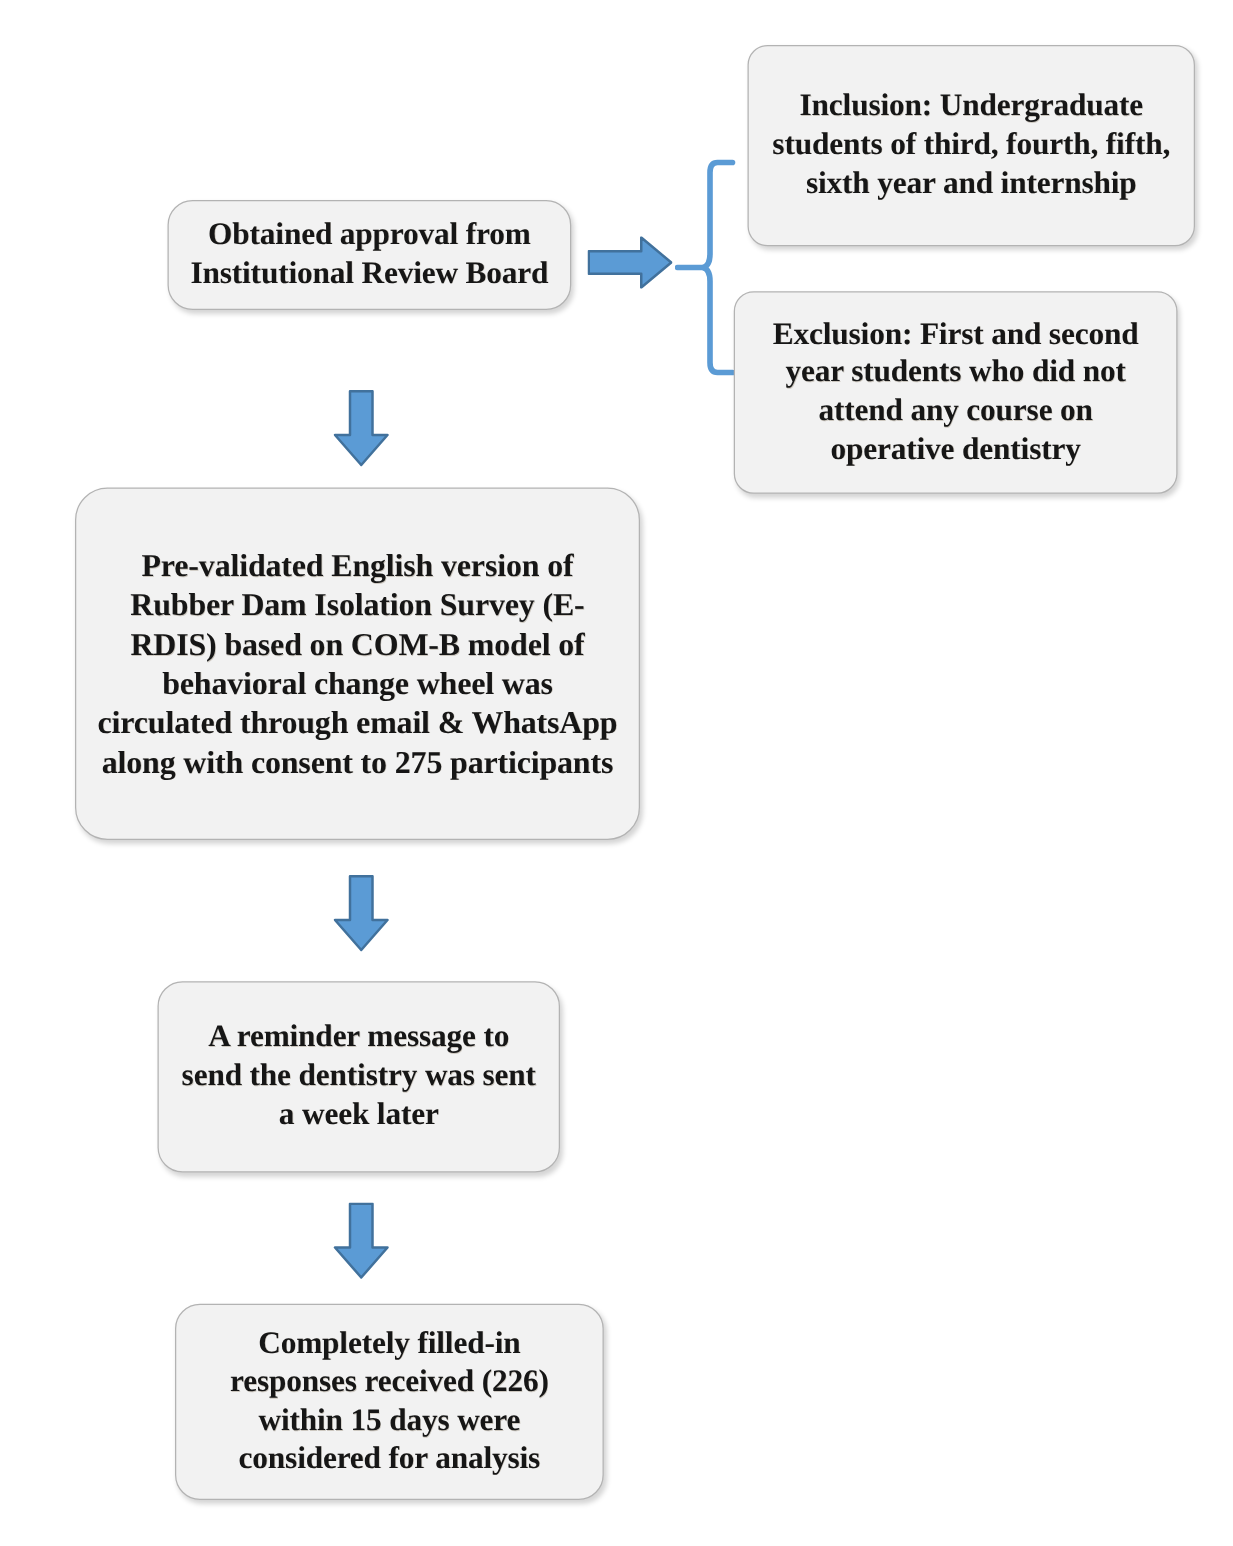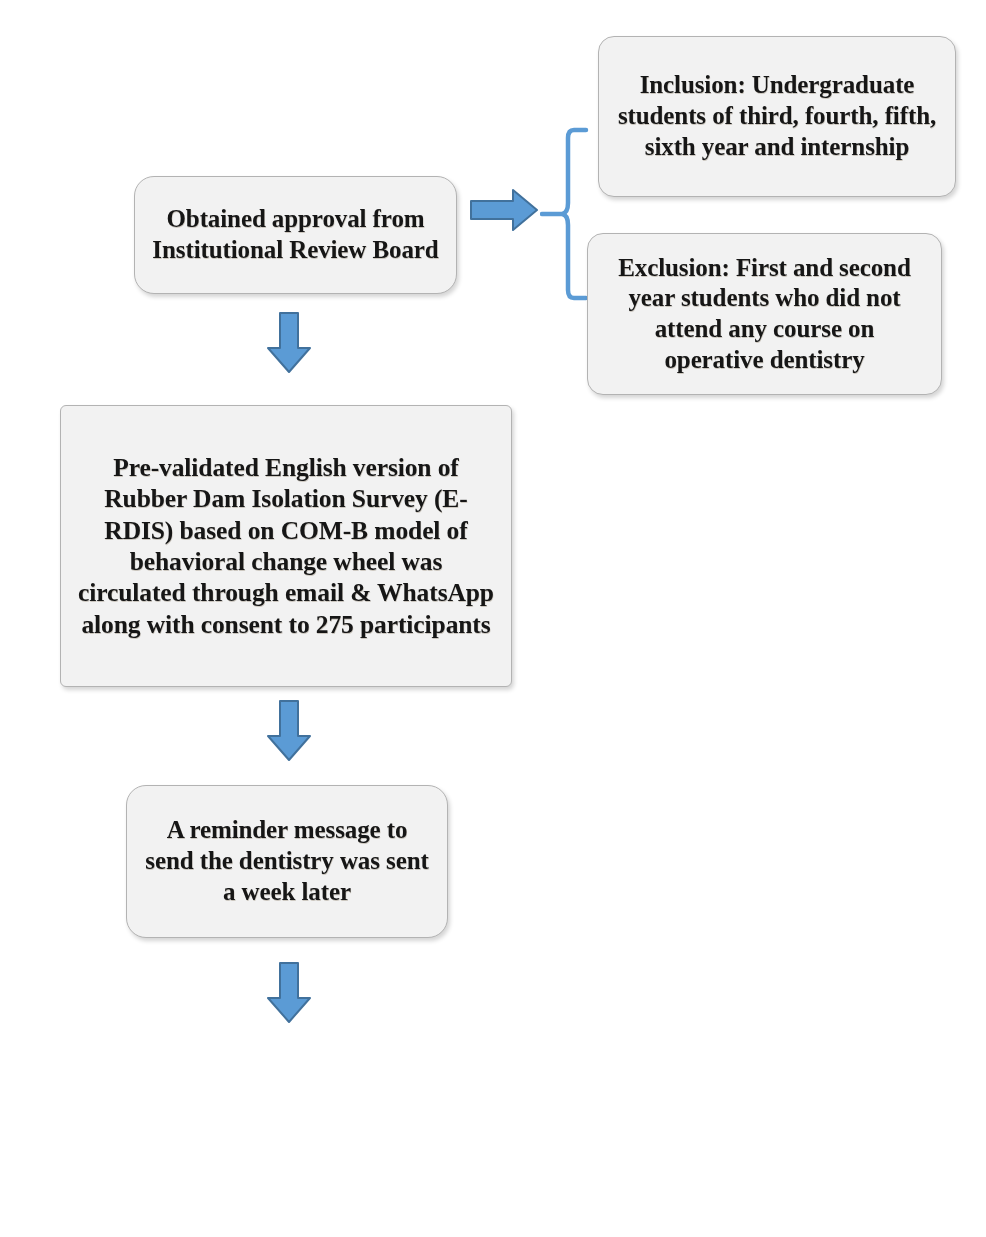--- a/index.html
+++ b/index.html
@@ -33,24 +33,24 @@
     line-height: 1.23;
     font-size: 25px;
     font-weight: 600;
     letter-spacing: -0.1px;
     color: #161616;
     text-shadow: 0.5px 0.5px 0 rgba(90,70,40,0.25);
   }
   .node .txt { display: block; width: 100%; }
 
   
-  #node-approval   { left: 134px; top: 160px;  width: 323px; height: 118px; border-radius: 20px; margin-top: 16px; }
+  #node-approval   { left: 134px; top: 160px;  width: 323px; height: 88px; border-radius: 20px; }
   #node-inclusion  { left: 598px; top: 36px;   width: 358px; height: 161px; border-radius: 16px; }
   #node-exclusion  { left: 587px; top: 233px;  width: 355px; height: 162px; border-radius: 16px; }
-  #node-survey     { left: 60px;  top: 405px;  width: 452px; height: 282px; border-radius: 6px; font-size: 25.5px; }
+  #node-survey     { left: 60px;  top: 390px;  width: 452px; height: 282px; border-radius: 26px; font-size: 25.5px; }
   #node-reminder   { left: 126px; top: 785px;  width: 322px; height: 153px; border-radius: 20px; }
   #node-responses  { left: 140px; top: 1043px; width: 343px; height: 157px; border-radius: 20px; }
 
   
   .arrow-down {
     position: absolute;
     width: 46px;
     height: 62px;
   }
   .arrow-right {
@@ -123,14 +123,17 @@
   <div class="node" id="node-reminder">
     <span class="txt">A reminder message to send the dentistry was sent a week later</span>
   </div>
 
   <div class="arrow-down" id="arrow-down-3">
     <svg viewBox="0 0 46 62" preserveAspectRatio="none" aria-hidden="true">
       <polygon points="14,1 32,1 32,36 44,36 23,60 2,36 14,36" fill="#5b9bd5" stroke="#41719c" stroke-width="2" stroke-linejoin="round"></polygon>
     </svg>
   </div>
 
+  <div class="node" id="node-responses">
+    <span class="txt">Completely filled-in responses received (226) within 15 days were considered for analysis</span>
+  </div>
 
 </div>
 
 </body></html>

